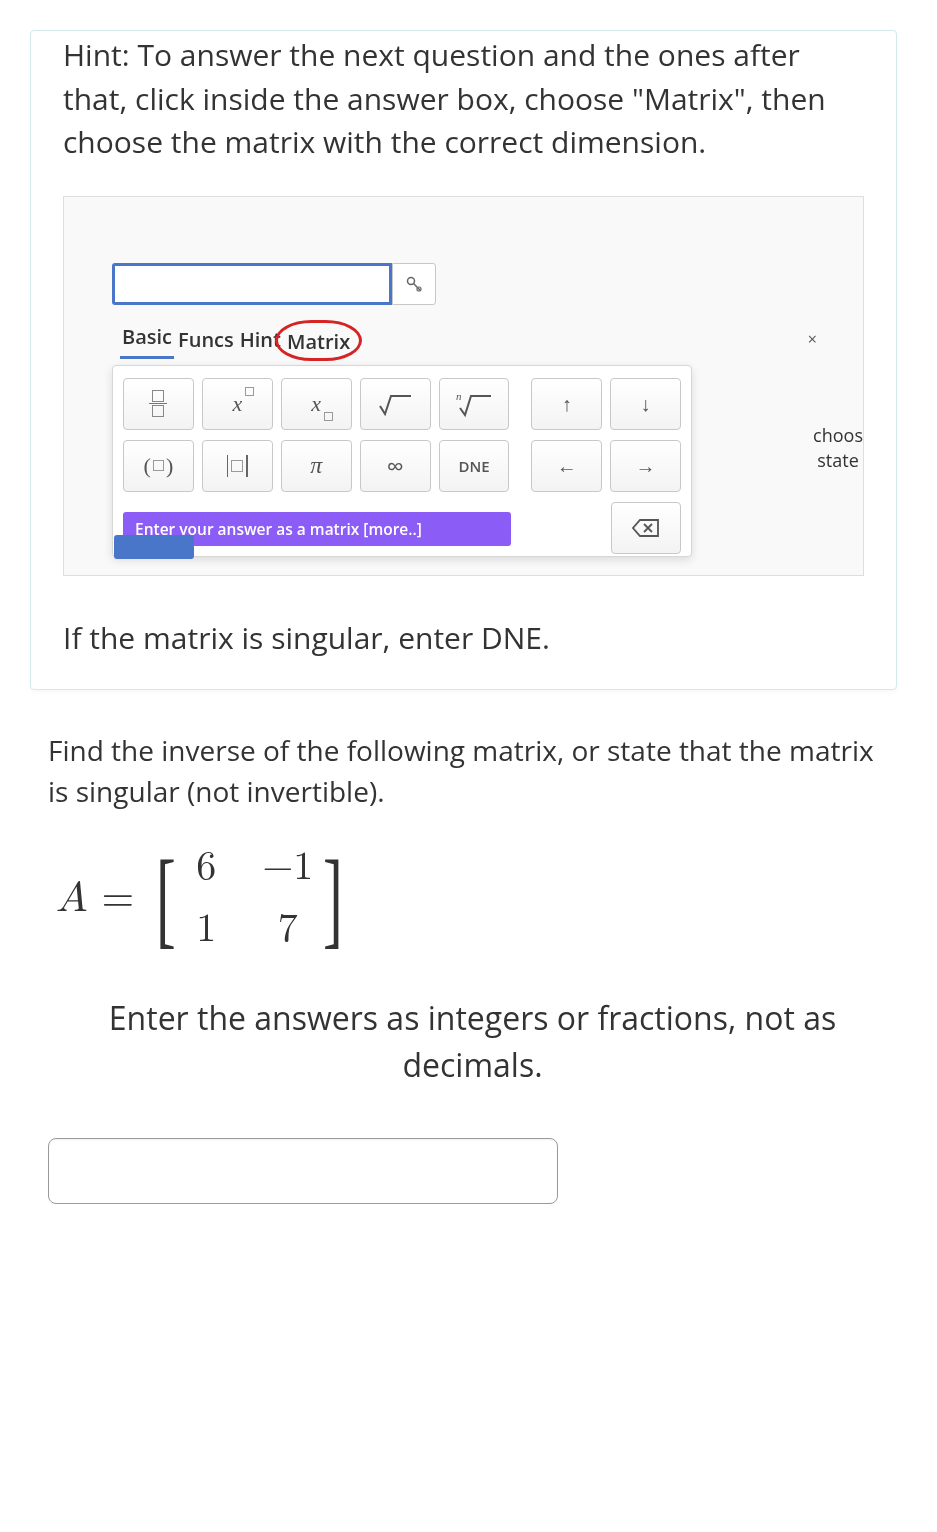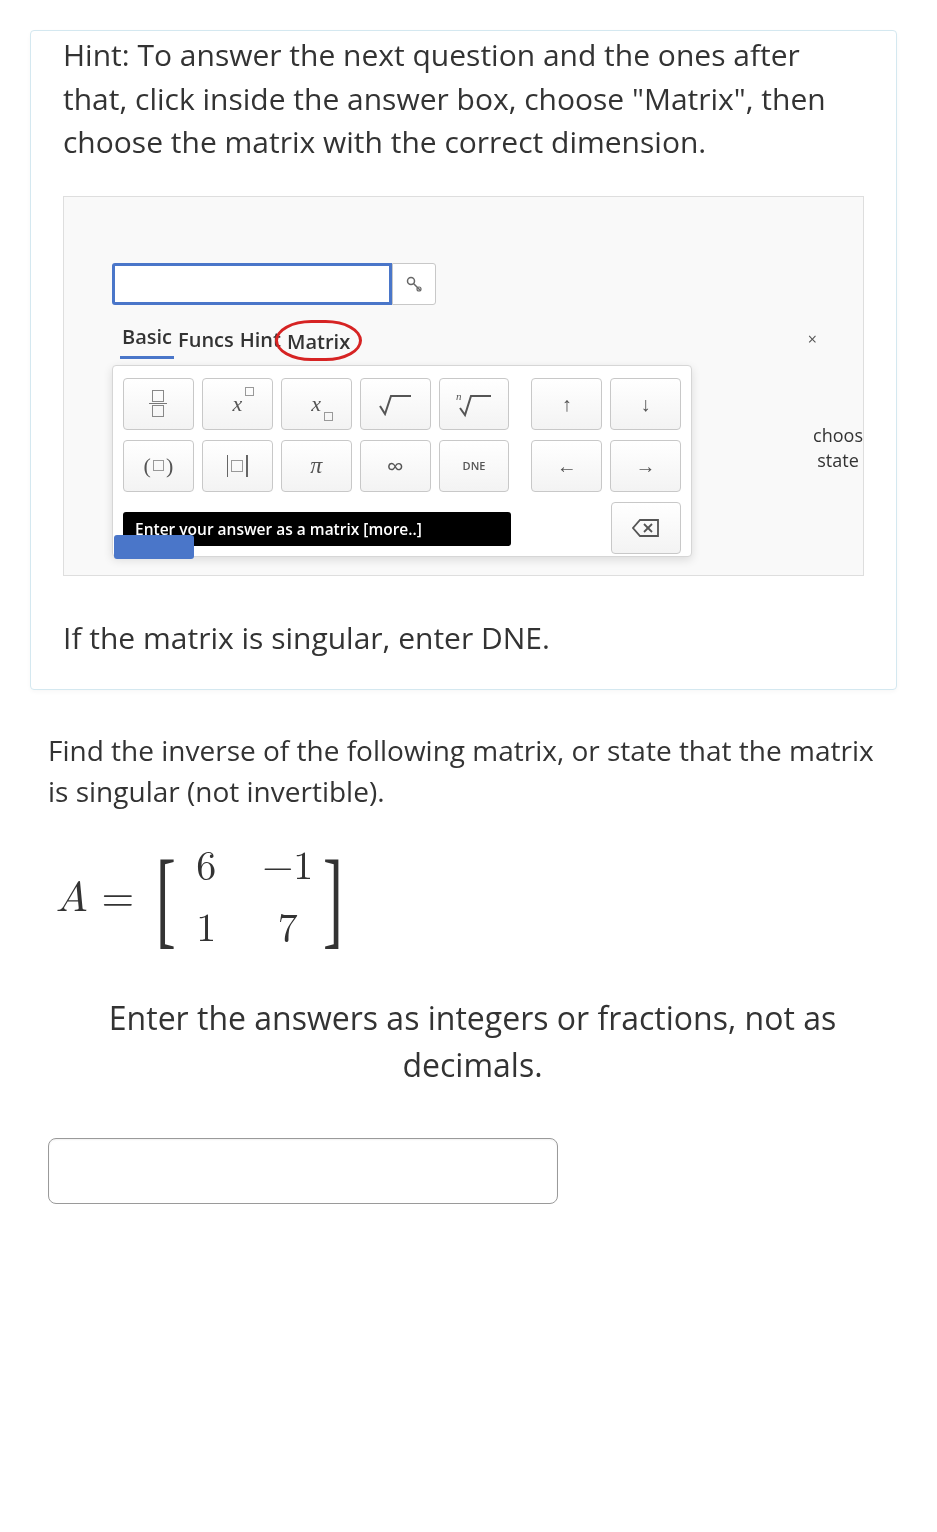--- a/index.html
+++ b/index.html
@@ -123,21 +123,21 @@
     justify-content: center;
     font-size: 20px;
     color: #555;
     position: relative;
   }
   .pbtn.nav {
     width: 74px;
   }
   .palette-spacer { width: 6px; }
   .palette-hint {
-    background: #000000;
+    background: #8b5cf6;
     color: #fff;
     font-size: 15.5px;
     font-weight: 600;
     padding: 6px 12px;
     border-radius: 3px;
     width: 408px;
     margin-top: 2px;
   }
   .side-text {
     position: absolute;
@@ -299,21 +299,21 @@
           </div>
           <div class="pbtn">
             <span class="abs-box">
                 <span class="bar-v"></span>
                 <span class="sq"></span>
                 <span class="bar-v"></span>
               </span>
           </div>
           <div class="pbtn" style="font-family:'Times New Roman',serif;font-size:24px;font-style:italic;">π</div>
           <div class="pbtn" style="font-size:24px;">∞</div>
-          <div class="pbtn" style="font-size:11px;font-weight:600;">DNE</div>
+          <div class="pbtn" style="font-size:15px;font-weight:600;">DNE</div>
           <div class="palette-spacer"></div>
           <div class="pbtn nav">←</div>
           <div class="pbtn nav">→</div>
         </div>
         <div style="display:flex; gap:8px; align-items:center; margin-top:2px;">
           <div class="palette-hint">Enter your answer as a matrix [more..]</div>
           <div class="palette-spacer"></div>
           <div style="width:74px;"></div>
           <div class="pbtn nav">
             <svg width="28" height="20" viewBox="0 0 28 20">

